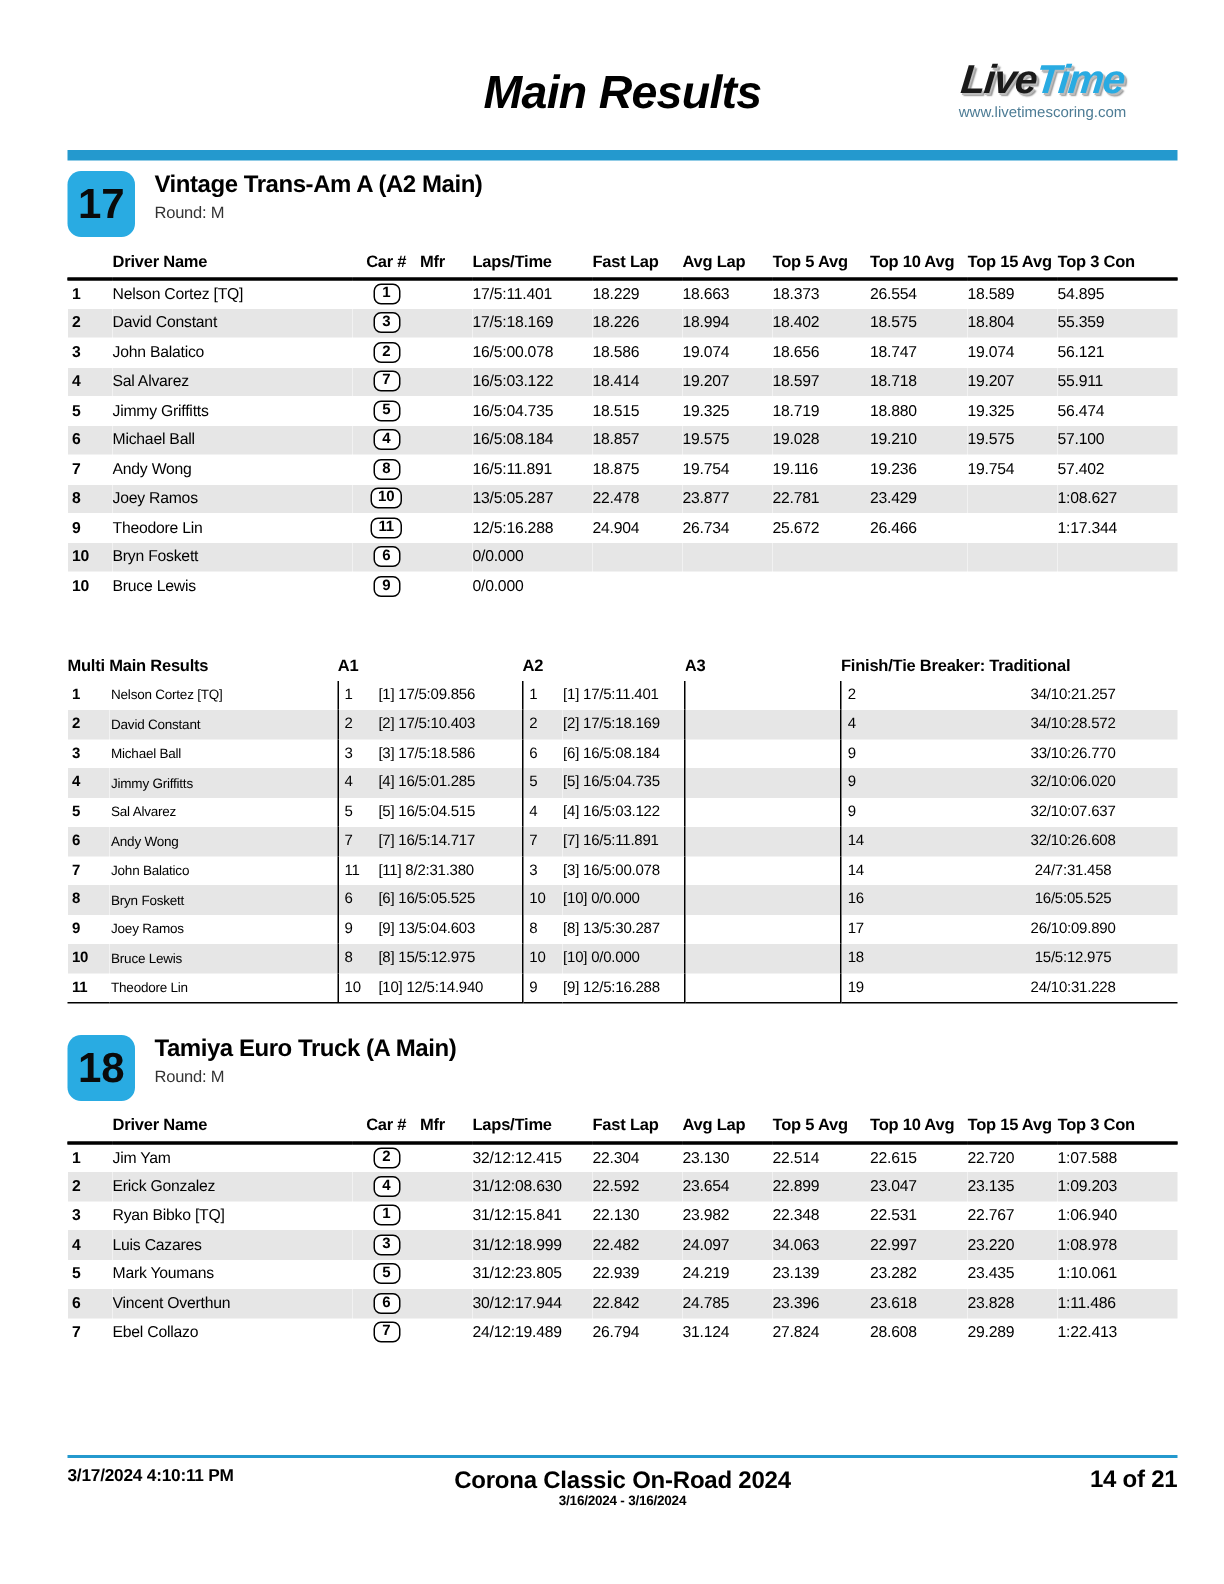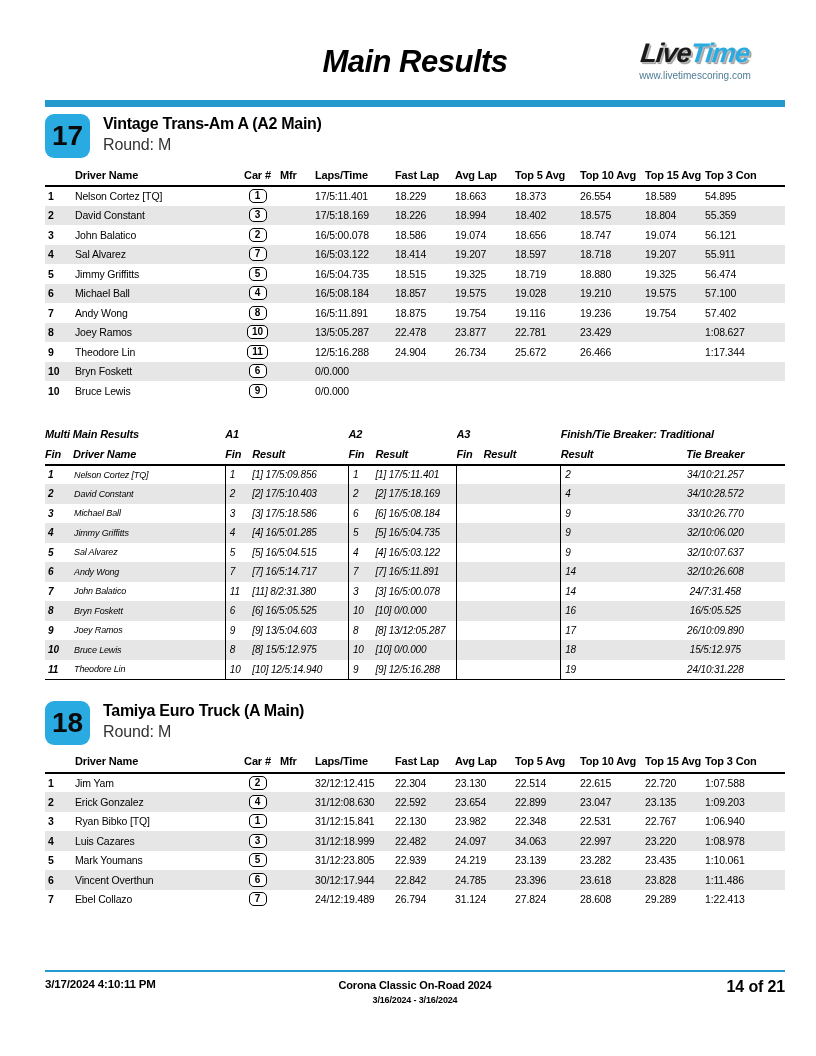--- a/index.html
+++ b/index.html
@@ -30,21 +30,21 @@
 
   
   .sec-head { display:flex; align-items:flex-start; margin-top:7px; height:50px; }
   .sec-badge {
     width:45px; height:44px; background:#29ABE2; border-radius:9px;
     display:flex; align-items:center; justify-content:center;
     font-size:28px; font-weight:bold; color:#0a0a0a; flex:0 0 45px;
   }
   .sec-titles { margin-left:13px; padding-top:1px; }
   .sec-title { font-size:16px; font-weight:bold; letter-spacing:-0.3px; }
-  .sec-round { font-size:16px; color:#333; margin-top:3px; }
+  .sec-round { font-size:11px; color:#333; margin-top:3px; }
 
   
   table { border-collapse:collapse; width:740px; table-layout:fixed; }
   td, th { overflow:hidden; white-space:nowrap; }
   .res th {
     font-size:11px; font-weight:bold; text-align:left; height:22px;
     vertical-align:middle; border-bottom:2.5px solid #000; padding:0;
   }
   .res td { font-size:10.5px; height:19.5px; vertical-align:middle; padding:0; }
   .res tr.alt td { background:#e6e6e6; }
@@ -54,21 +54,21 @@
     display:inline-block; min-width:18px; padding:0px 4px; border:1.7px solid #000;
     border-radius:5px; background:#fff; font-weight:bold; font-size:10px;
     line-height:12px; text-align:center;
   }
   
   .w-pos{width:30px;} .w-driver{width:160px;} .w-car{width:45px;} .w-mfr{width:35px;}
   .w-laps{width:80px;} .w-fast{width:60px;} .w-avg{width:60px;} .w-t5{width:65px;}
   .w-t10{width:65px;} .w-t15{width:60px;} .w-t3{width:80px;}
 
   
-  .multi-wrap { margin-top:24px;font-style:italic; }
+  .multi-wrap { margin-top:34px; }
   .multi th { font-size:11px; font-weight:bold; text-align:left; padding:0; vertical-align:middle; }
   .multi tr.grp th { height:19px; }
   .multi tr.sub th { height:21px; border-bottom:2.5px solid #000; }
   .multi td { font-size:10px; height:19.5px; vertical-align:middle; padding:0; }
   .multi tr.alt td { background:#e6e6e6; }
   .multi tbody td.bl { border-left:1.2px solid #000; }
   .multi tbody tr:last-child td { border-bottom:1.5px solid #000; }
   .multi .c-fin { font-weight:bold; padding-left:3px !important; }
   .multi .c-driver { font-size:9px; padding-left:1px; }
   .multi .c-afin { padding-left:4px !important; }
@@ -79,21 +79,21 @@
   .mw-a1res{width:96px;} .mw-a2res{width:81px;} .mw-a3res{width:77px;}
   .mw-res{width:85px;} .mw-tie{width:139px;}
 
   .sec2 { margin-top:21px; }
 
   
   .footer { position:absolute; left:45px; width:740px; top:970px; }
   .f-line { height:2px; background:#2499CE; margin-bottom:4px; }
   .f-row { position:relative; height:30px; }
   .f-left { position:absolute; left:0; top:2px; font-size:11.5px; font-weight:bold; }
-  .f-center { position:absolute; left:0; right:0; top:3px; text-align:center; font-size:11px; font-weight:bold; }
+  .f-center { position:absolute; left:0; right:0; top:3px; text-align:center; font-size:16px; font-weight:bold; }
   .f-dates { position:absolute; left:0; right:0; top:19px; text-align:center; font-size:9px; font-weight:bold; }
   .f-right { position:absolute; right:0; top:2px; font-size:16px; font-weight:bold; }
 </style>
 </head>
 <body>
 
 <div class="page">
   <div class="content">
 
     <div class="hdr">
@@ -304,32 +304,20 @@
             <col class="mw-tie">
         </colgroup>
         <thead>
           <tr class="grp">
             <th colspan="2">Multi Main Results</th>
             <th colspan="2">A1</th>
             <th colspan="2">A2</th>
             <th colspan="2">A3</th>
             <th colspan="2">Finish/Tie Breaker: Traditional</th>
           </tr>
-          <tr class="sub">
-            <th>Fin</th>
-            <th>Driver Name</th>
-            <th>Fin</th>
-            <th>Result</th>
-            <th>Fin</th>
-            <th>Result</th>
-            <th>Fin</th>
-            <th>Result</th>
-            <th>Result</th>
-            <th class="c-tie">Tie Breaker</th>
-          </tr>
         </thead>
         <tbody>
             <tr>
               <td class="c-fin">1</td>
               <td class="c-driver">Nelson Cortez [TQ]</td>
               <td class="c-afin bl">1</td>
               <td class="c-ares">[1] 17/5:09.856</td>
               <td class="c-afin bl">1</td>
               <td class="c-ares">[1] 17/5:11.401</td>
               <td class="c-afin bl"></td>
@@ -420,21 +408,21 @@
               <td class="c-ares"></td>
               <td class="c-res bl">16</td>
               <td class="c-tie">16/5:05.525</td>
             </tr>
             <tr>
               <td class="c-fin">9</td>
               <td class="c-driver">Joey Ramos</td>
               <td class="c-afin bl">9</td>
               <td class="c-ares">[9] 13/5:04.603</td>
               <td class="c-afin bl">8</td>
-              <td class="c-ares">[8] 13/12:05.287</td>
+              <td class="c-ares">[8] 13/5:30.287</td>
               <td class="c-afin bl"></td>
               <td class="c-ares"></td>
               <td class="c-res bl">17</td>
               <td class="c-tie">26/10:09.890</td>
             </tr>
             <tr class="alt">
               <td class="c-fin">10</td>
               <td class="c-driver">Bruce Lewis</td>
               <td class="c-afin bl">8</td>
               <td class="c-ares">[8] 15/5:12.975</td>

